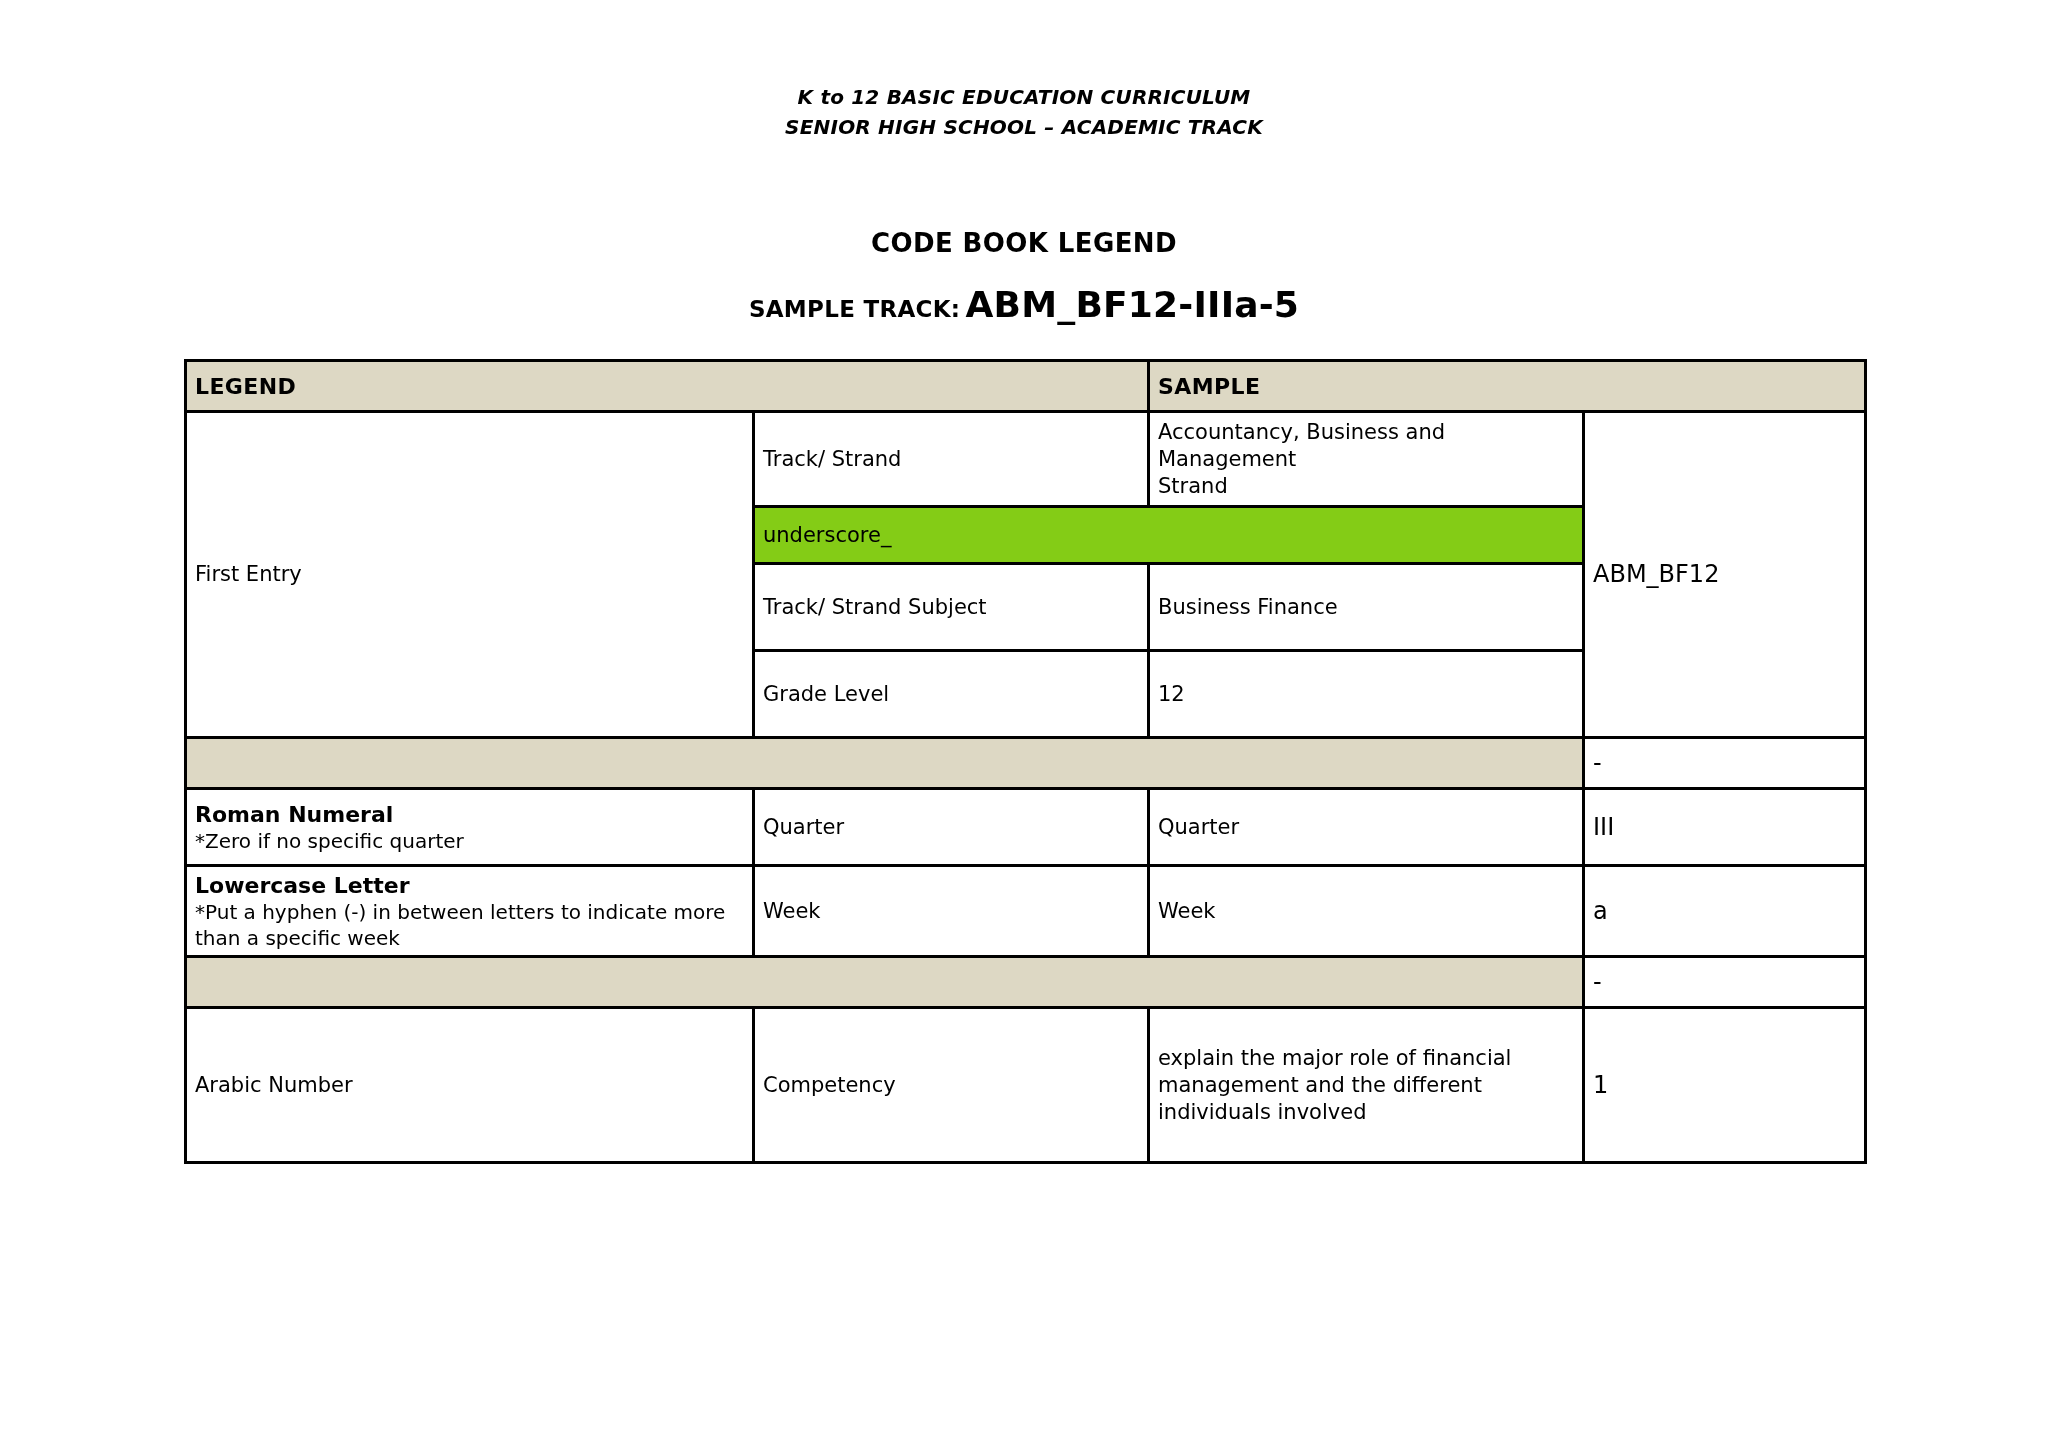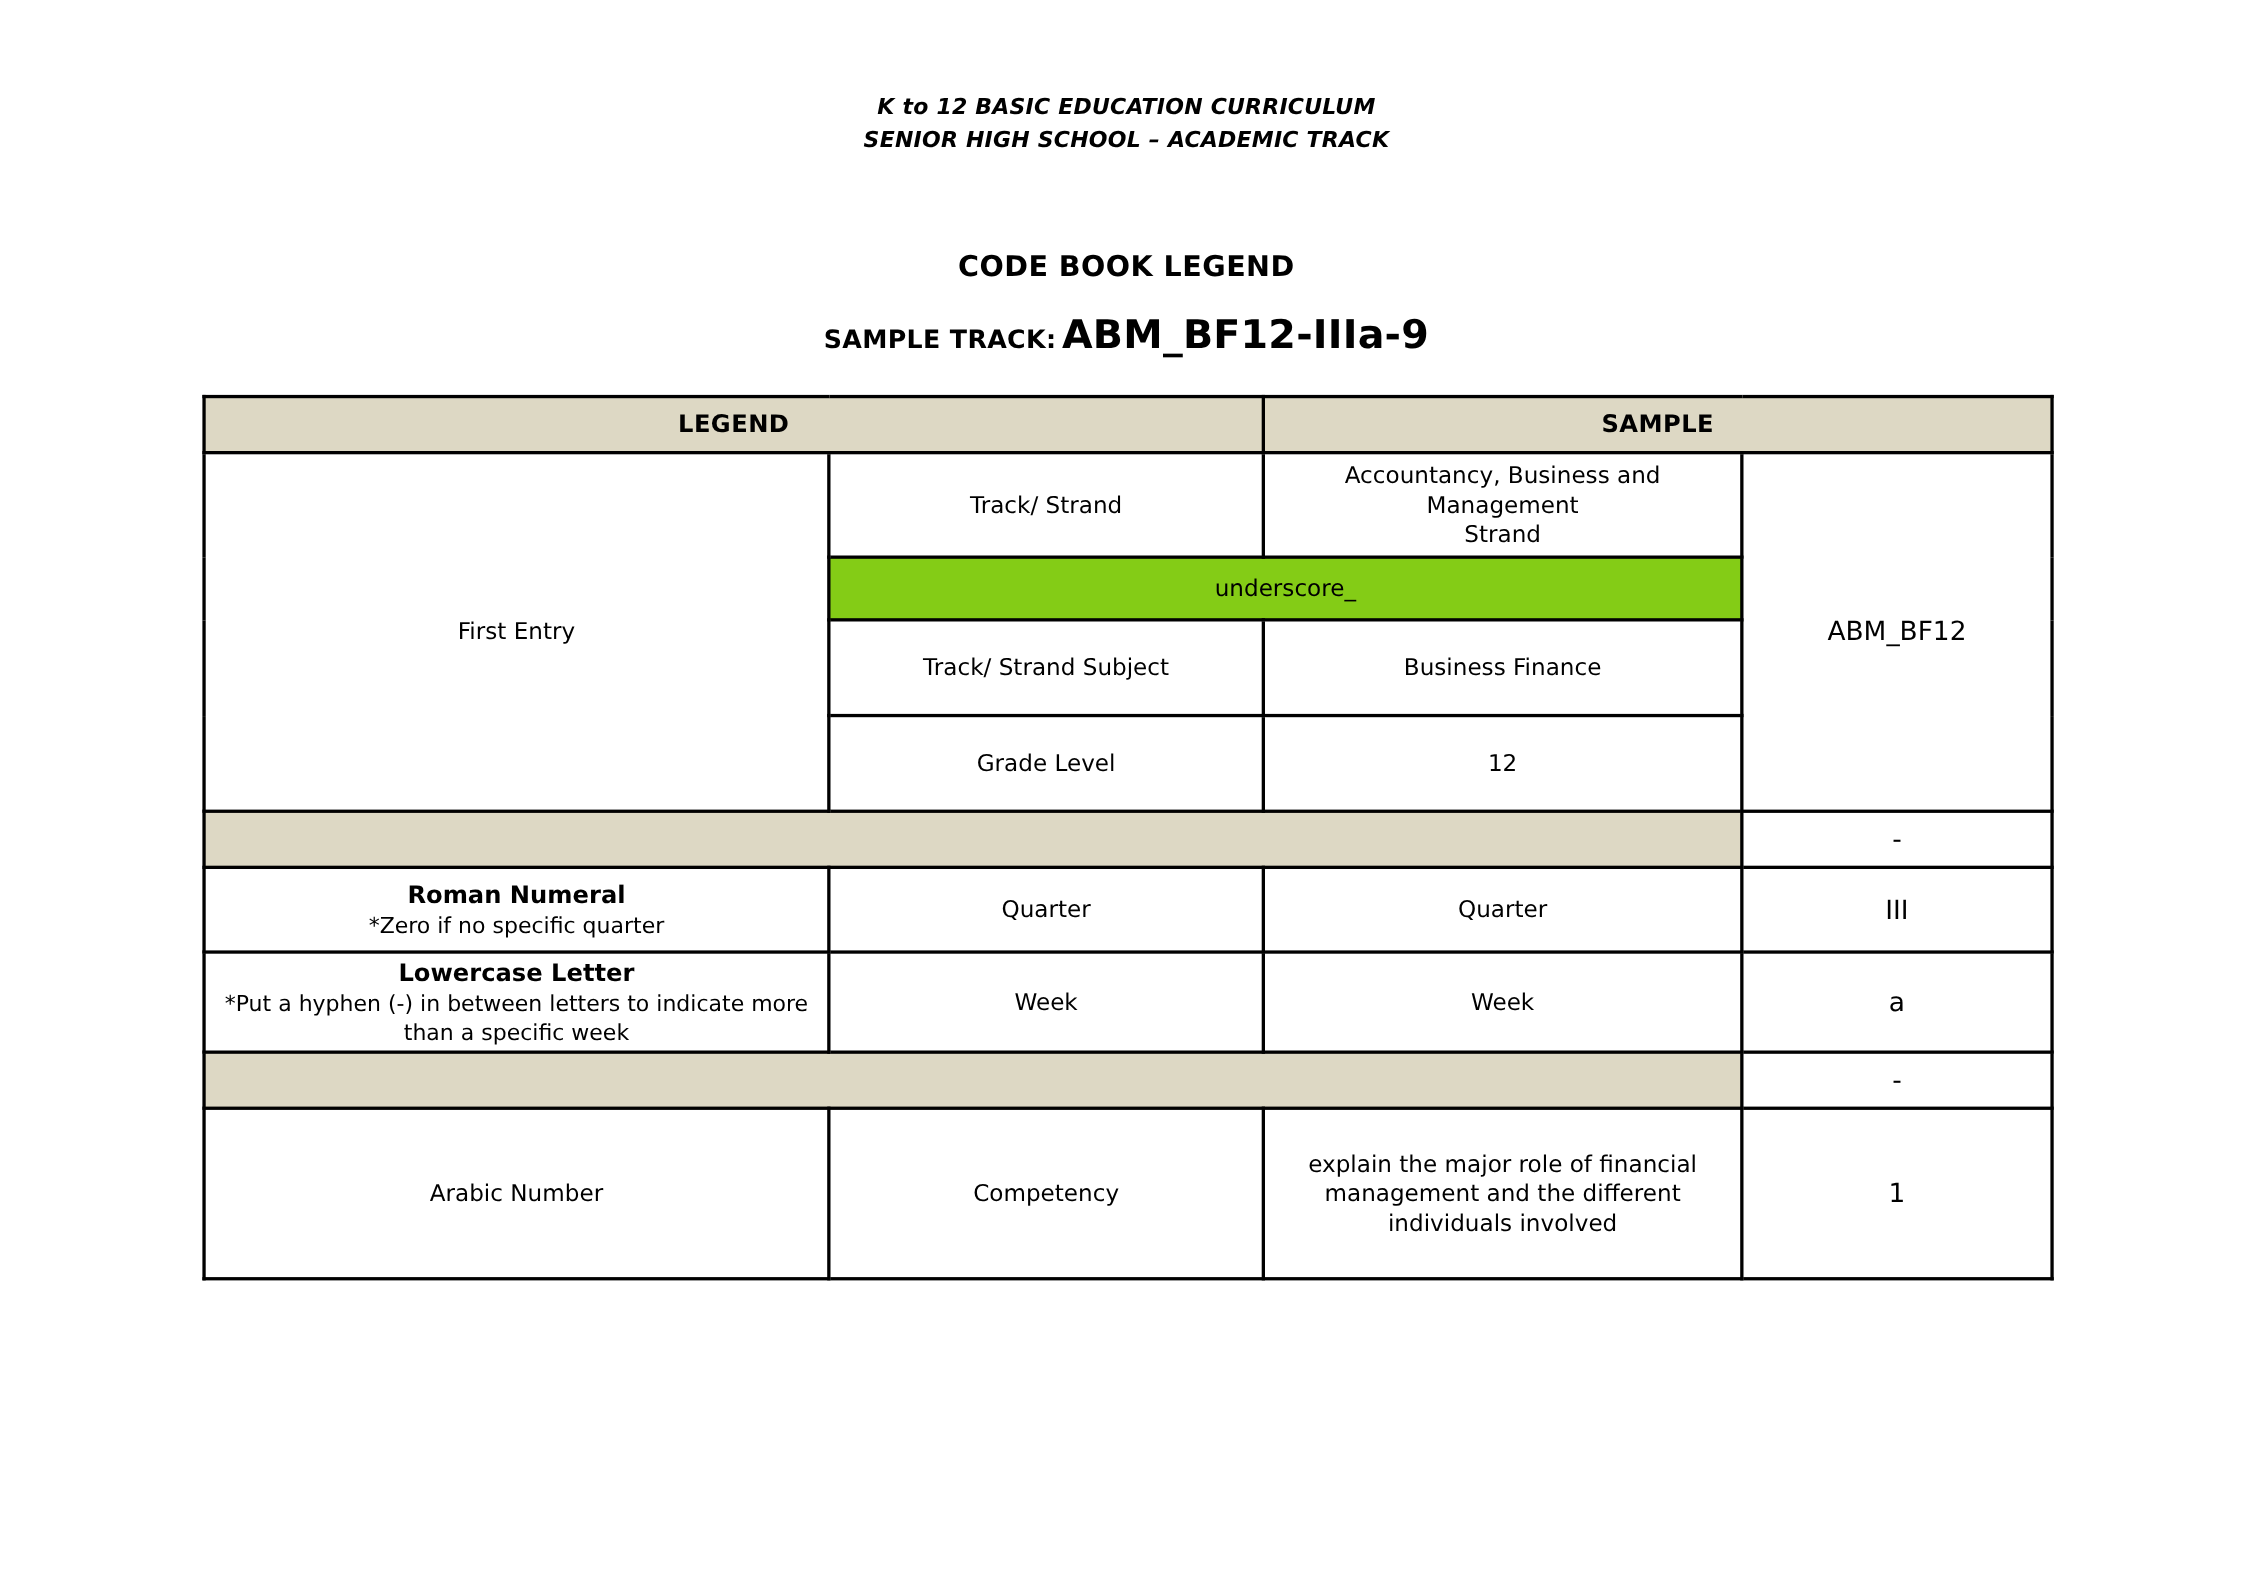--- a/index.html
+++ b/index.html
@@ -76,21 +76,21 @@
     width: 1680px;
     border-collapse: collapse;
     table-layout: fixed;
     font-size: 21px;
   }
   .legend-table td,
   .legend-table th {
     border: 3px solid #000000;
     padding: 4px 8px;
     vertical-align: middle;
-    text-align: center;
+    text-align: left;
     font-weight: normal;
     line-height: 27px;
   }
   .legend-table th {
     background: #ddd8c4;
     font-weight: bold;
     font-size: 22px;
     letter-spacing: 0.4px;
     height: 44px;
     padding: 2px 8px;
@@ -165,21 +165,21 @@
 
   <div class="doc-header">
     <div>K to 12 BASIC EDUCATION CURRICULUM</div>
     <div class="line2">SENIOR HIGH SCHOOL – ACADEMIC TRACK</div>
   </div>
 
   <div class="code-book-legend">CODE BOOK LEGEND</div>
 
   <div class="sample-code-row">
     <span class="sample-code-label">SAMPLE TRACK:</span>
-    <span class="sample-code-value">ABM_BF12-IIIa-9</span>
+    <span class="sample-code-value">ABM_BF12-IIIa-5</span>
   </div>
 
   <table class="legend-table">
     <colgroup>
       <col class="col-a">
       <col class="col-b">
       <col class="col-c">
       <col class="col-d">
     </colgroup>
     <thead>

